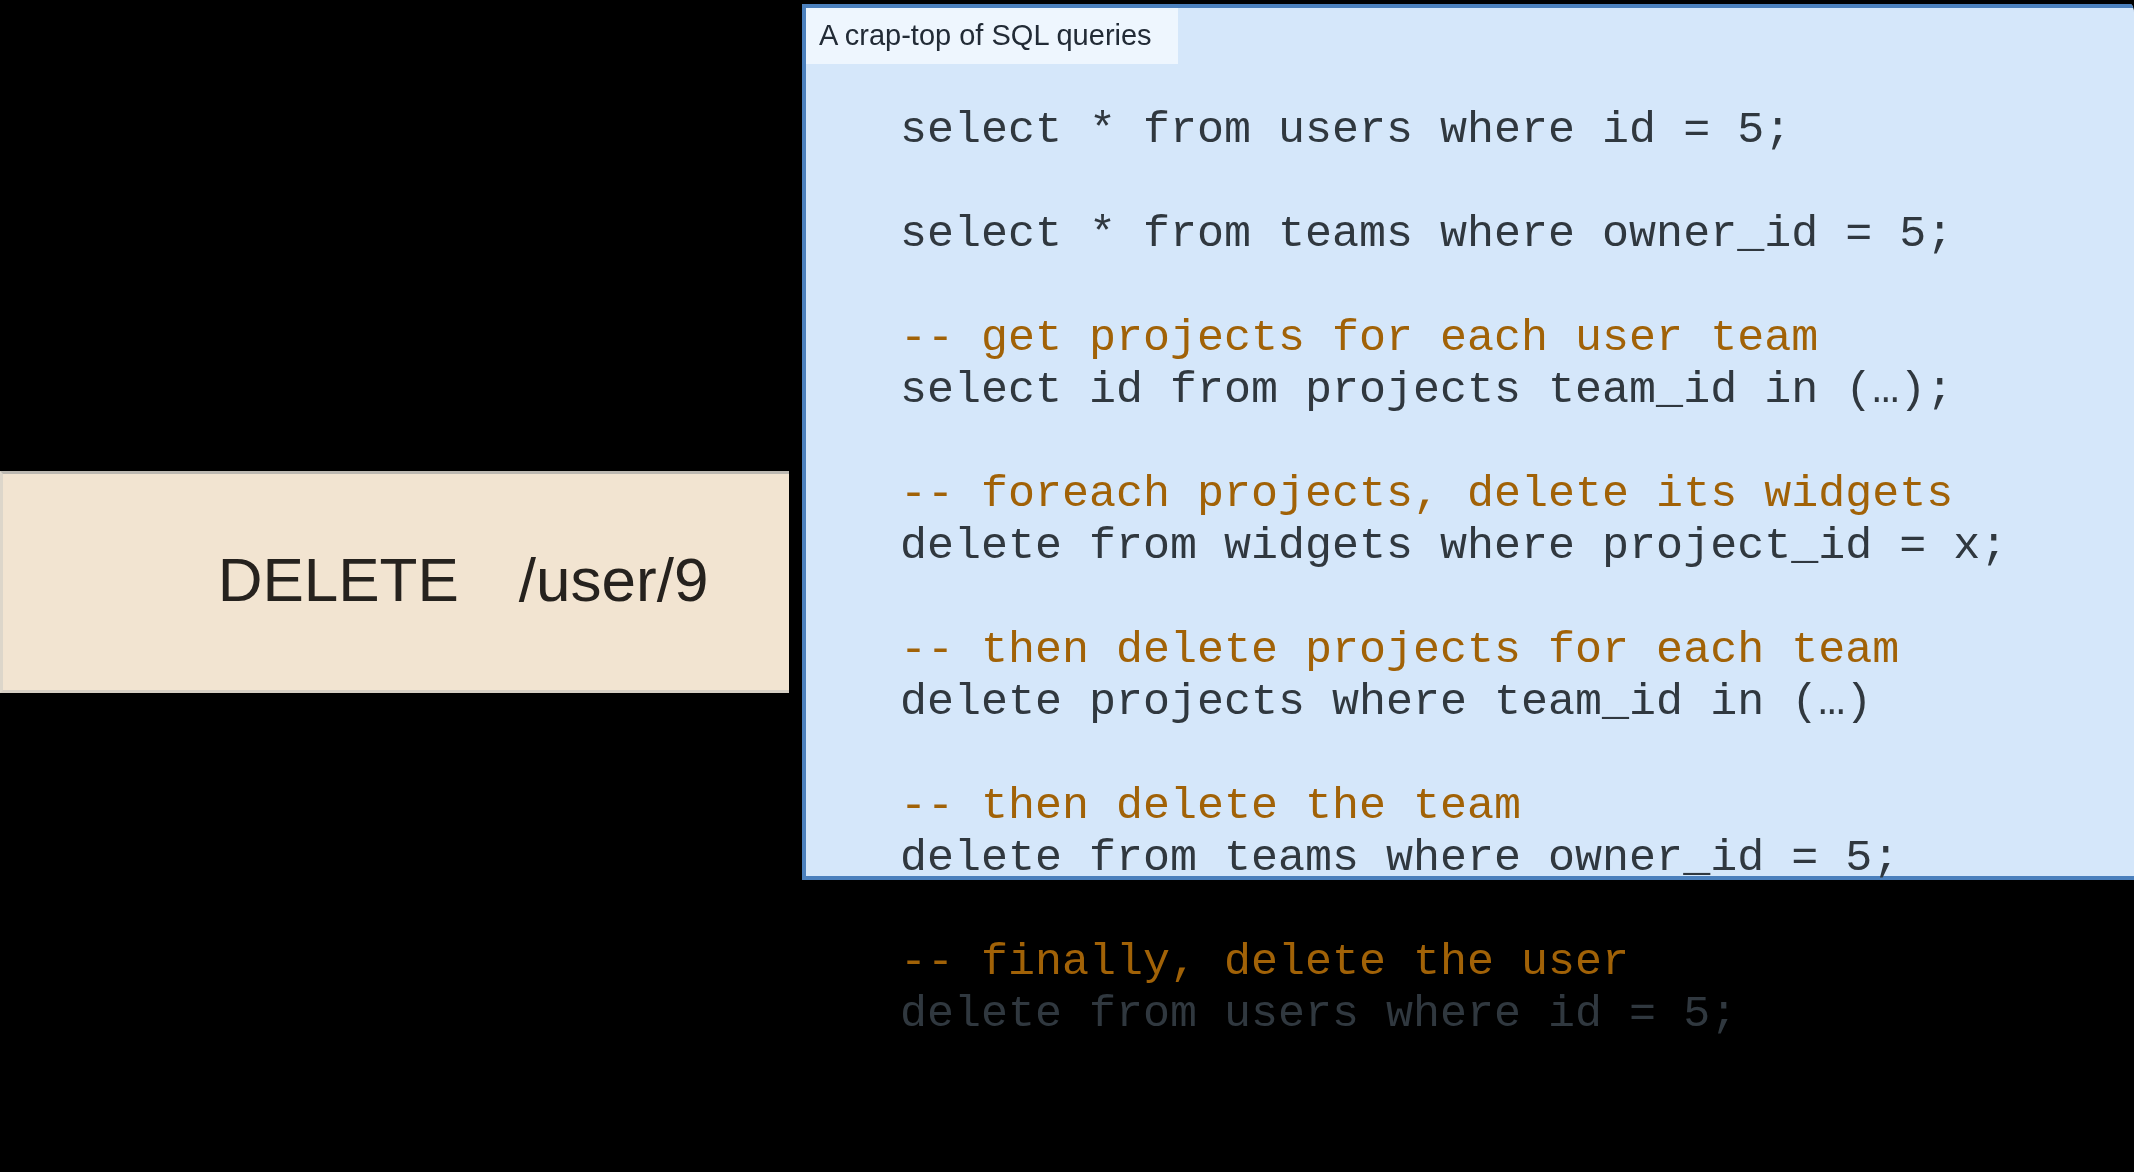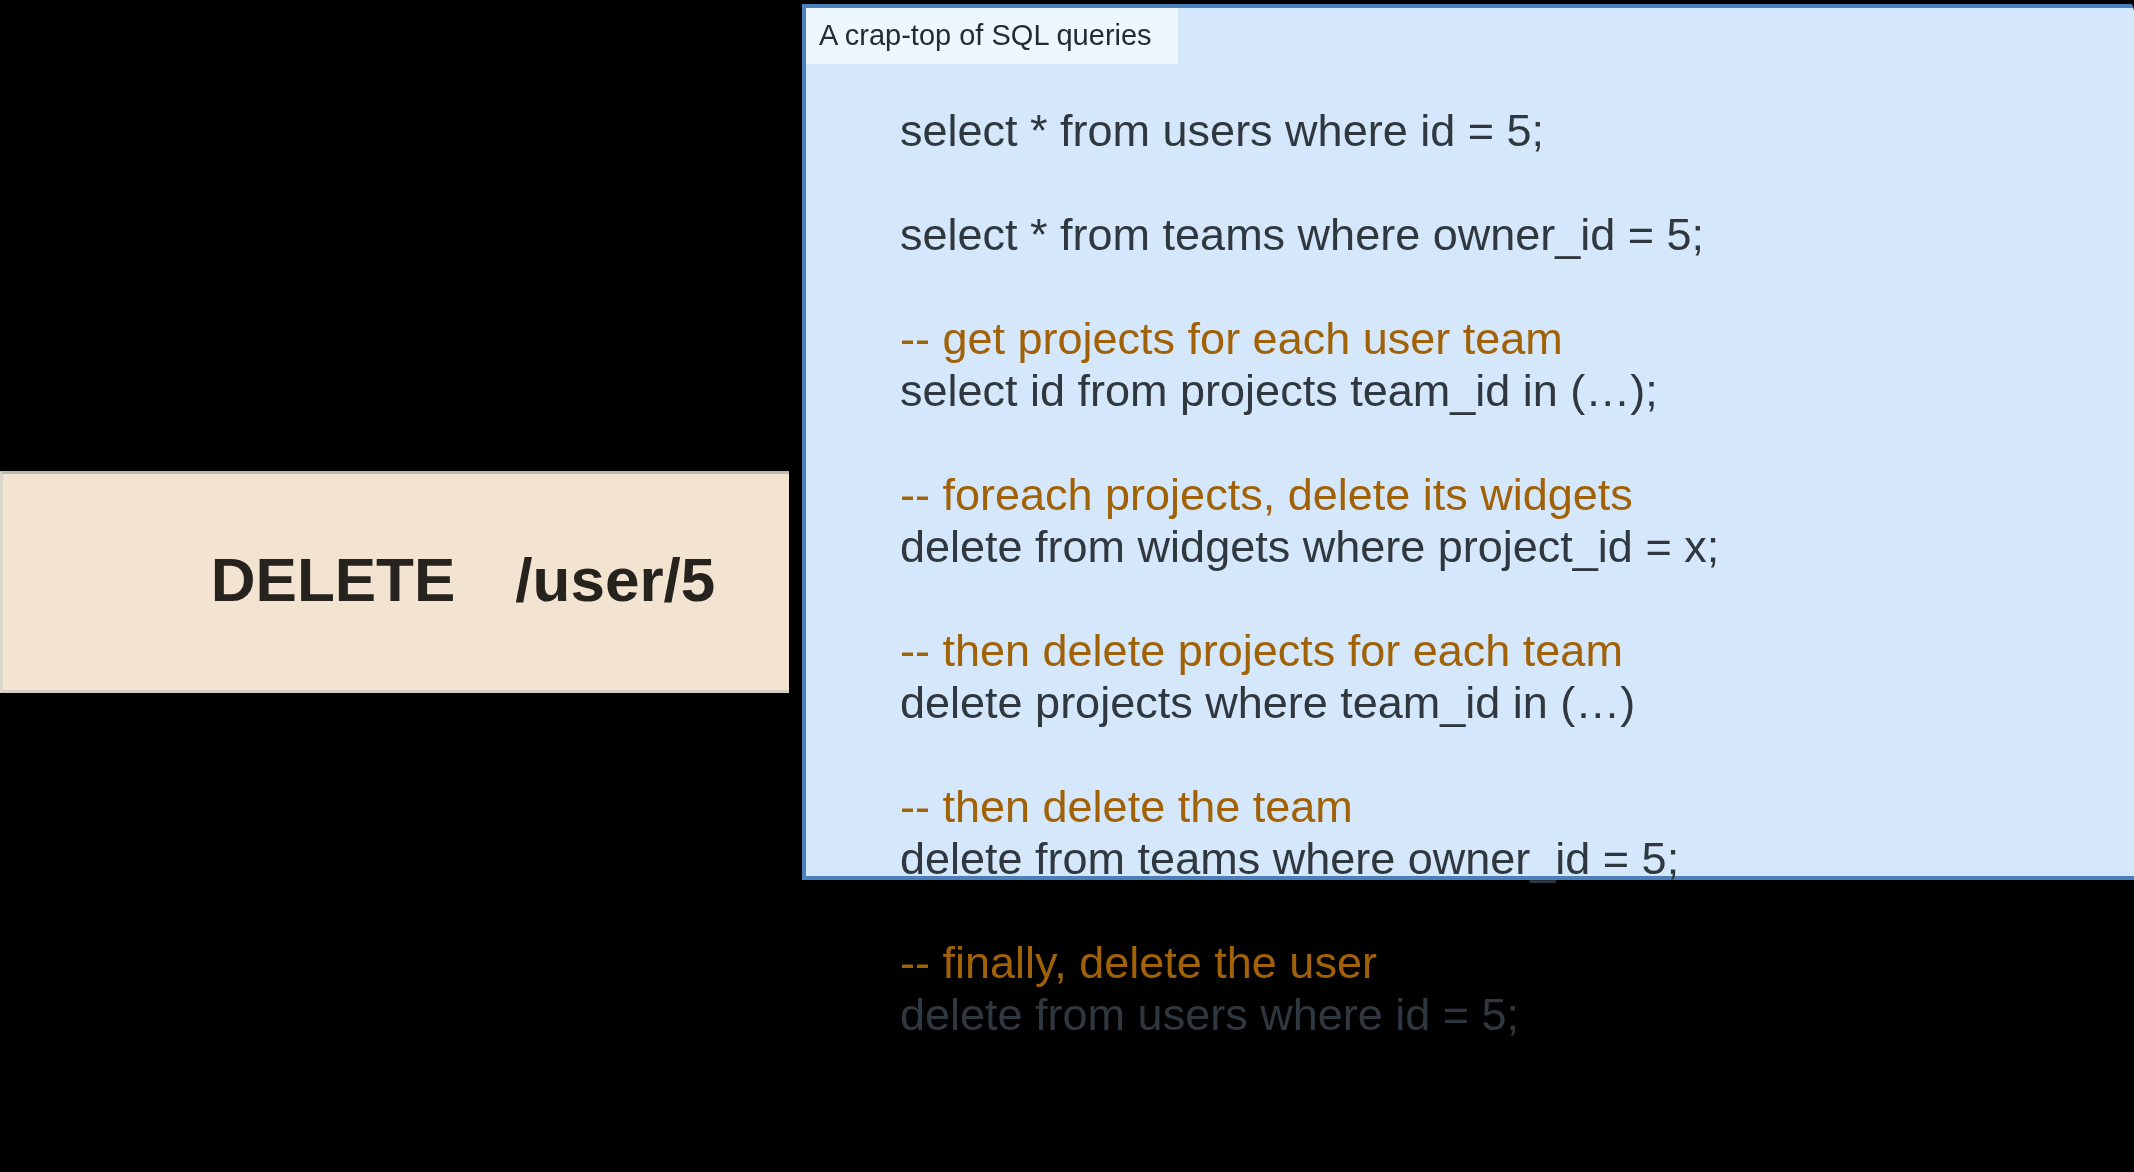--- a/index.html
+++ b/index.html
@@ -47,21 +47,21 @@
     top: 70px;
     left: 0;
     width: 100%;
     box-sizing: border-box;
     padding-left: 134px;
     display: flex;
     justify-content: center;
     gap: 60px;
     font-size: 62px;
     line-height: 72px;
-    font-weight: 700;
+    font-weight: 400;
     color: #26221e;
     white-space: nowrap;
   }
 
   
   .sql-panel {
     position: absolute;
     left: 786px;
     top: 4px;
     width: 1348px;
@@ -80,21 +80,21 @@
     font-size: 29px;
     line-height: 29px;
     font-weight: 500;
     padding: 13px 26px 14px 13px;
     white-space: nowrap;
   }
   .sql-code {
     position: absolute;
     top: 97px;
     left: 94px;
-    font-family: Liberation Sans, sans-serif;
+    font-family: Liberation Mono, monospace;
     font-size: 45px;
     line-height: 52px;
     color: #30383f;
     white-space: pre;
   }
   .sql-block {
     margin-bottom: 52px;
   }
   .sql-block:last-child {
     margin-bottom: 0;
@@ -104,21 +104,21 @@
   }
 </style>
 </head>
 <body>
 
 <div class="canvas">
 
   <div class="http-box">
     <div class="http-line">
       <span class="http-method">DELETE</span>
-      <span class="http-path">/user/5</span>
+      <span class="http-path">/user/9</span>
     </div>
   </div>
 
   <div class="sql-panel">
     <div class="sql-label">A crap-top of SQL queries</div>
     <div class="sql-code" id="sql-code"><div class="sql-block"><div class="sql-line code">select * from users where id = 5;</div></div><div class="sql-block"><div class="sql-line code">select * from teams where owner_id = 5;</div></div><div class="sql-block"><div class="sql-line comment">-- get projects for each user team</div><div class="sql-line code">select id from projects team_id in (…);</div></div><div class="sql-block"><div class="sql-line comment">-- foreach projects, delete its widgets</div><div class="sql-line code">delete from widgets where project_id = x;</div></div><div class="sql-block"><div class="sql-line comment">-- then delete projects for each team</div><div class="sql-line code">delete projects where team_id in (…)</div></div><div class="sql-block"><div class="sql-line comment">-- then delete the team</div><div class="sql-line code">delete from teams where owner_id = 5;</div></div><div class="sql-block"><div class="sql-line comment">-- finally, delete the user</div><div class="sql-line code">delete from users where id = 5;</div></div></div>
   </div>
 
 </div>
 

